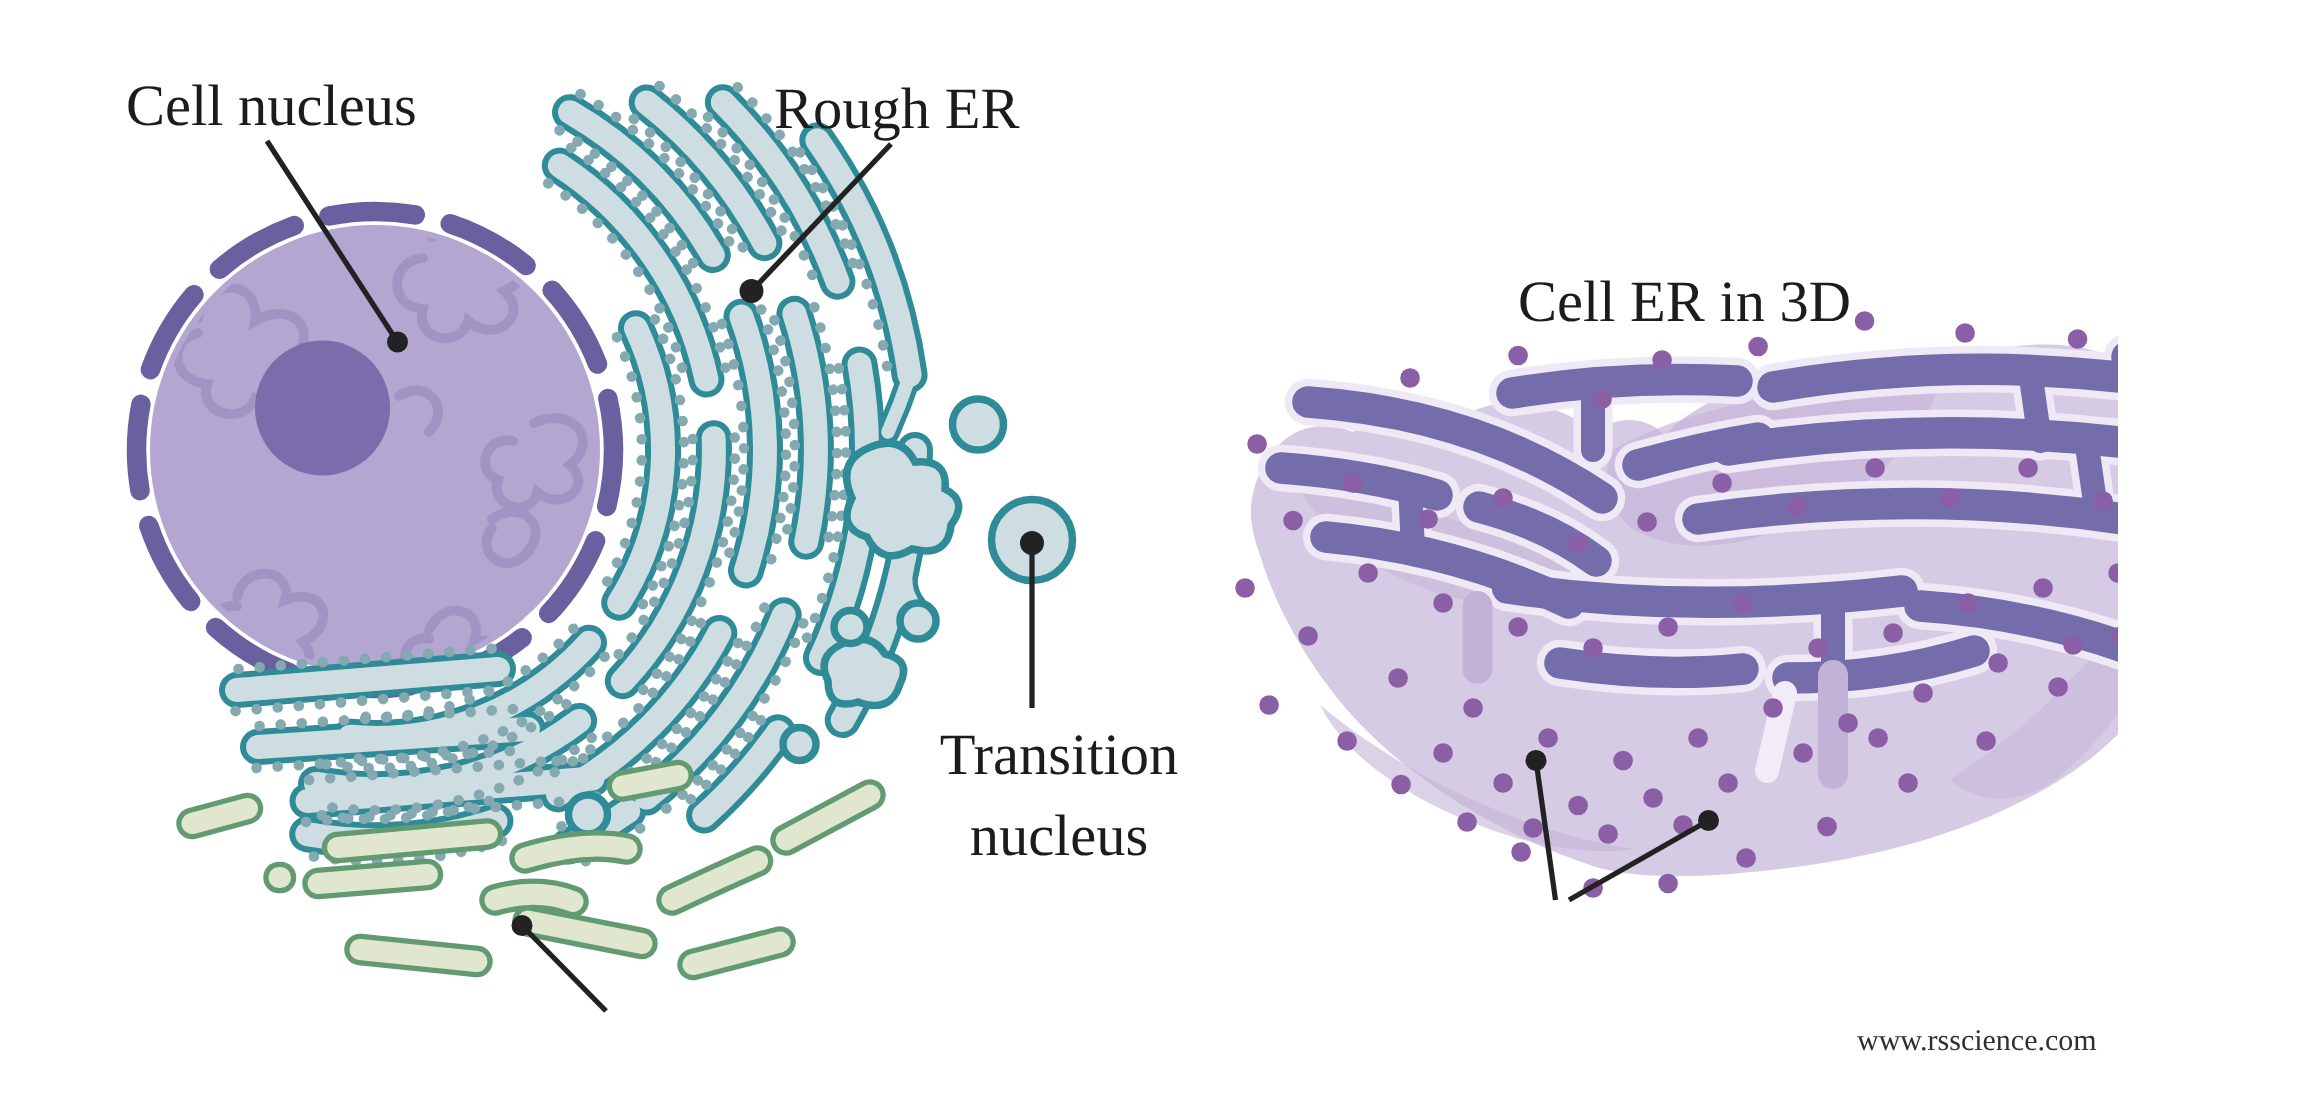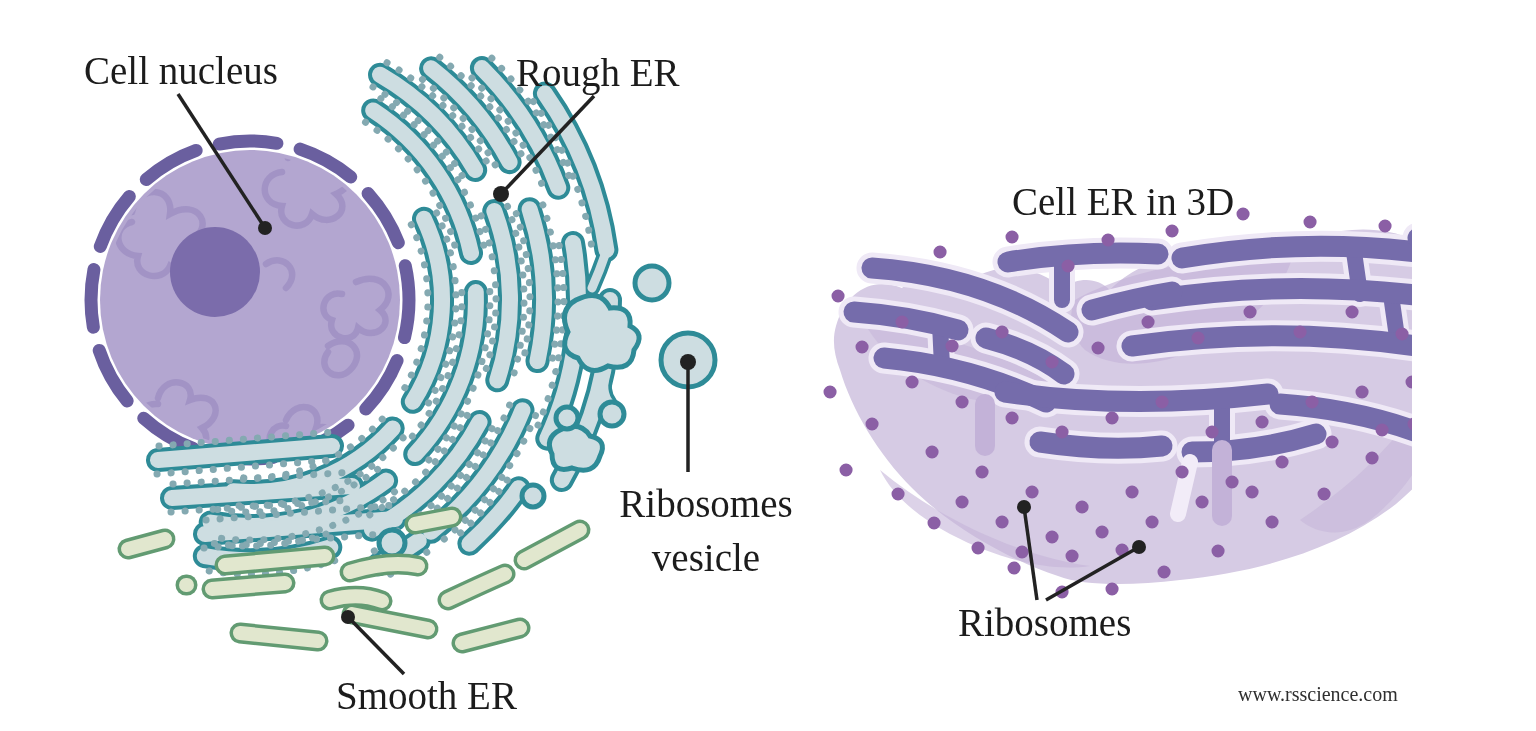--- a/index.html
+++ b/index.html
@@ -326,19 +326,17 @@
         <circle class="ldot" cx="348" cy="617" r="7"></circle>
     <path class="lead" d="M1024 507 L1037 600"></path>
         <circle class="ldot" cx="1024" cy="507" r="7"></circle>
     <path class="lead" d="M1139 547 L1046 600"></path>
         <circle class="ldot" cx="1139" cy="547" r="7"></circle>
   </g>
 </svg>
 
 <div class="lbl" style="left:84px;top:49px">Cell nucleus</div>
 <div class="lbl" style="left:516px;top:51px">Rough ER</div>
-<div class="lbl center" style="left:598px;top:477px;width:216px">Ribosomes vesicle</div>
-<div class="lbl" style="left:336px;top:674px">Smooth ER</div>
+<div class="lbl center" style="left:598px;top:477px;width:216px">Transition nucleus</div>
 <div class="lbl" style="left:1012px;top:180px">Cell ER in 3D</div>
-<div class="lbl" style="left:958px;top:601px">Ribosomes</div>
 <div class="wm" style="left:1238px;top:683px">www.rsscience.com</div>
 
 </div>
 
 </body></html>

